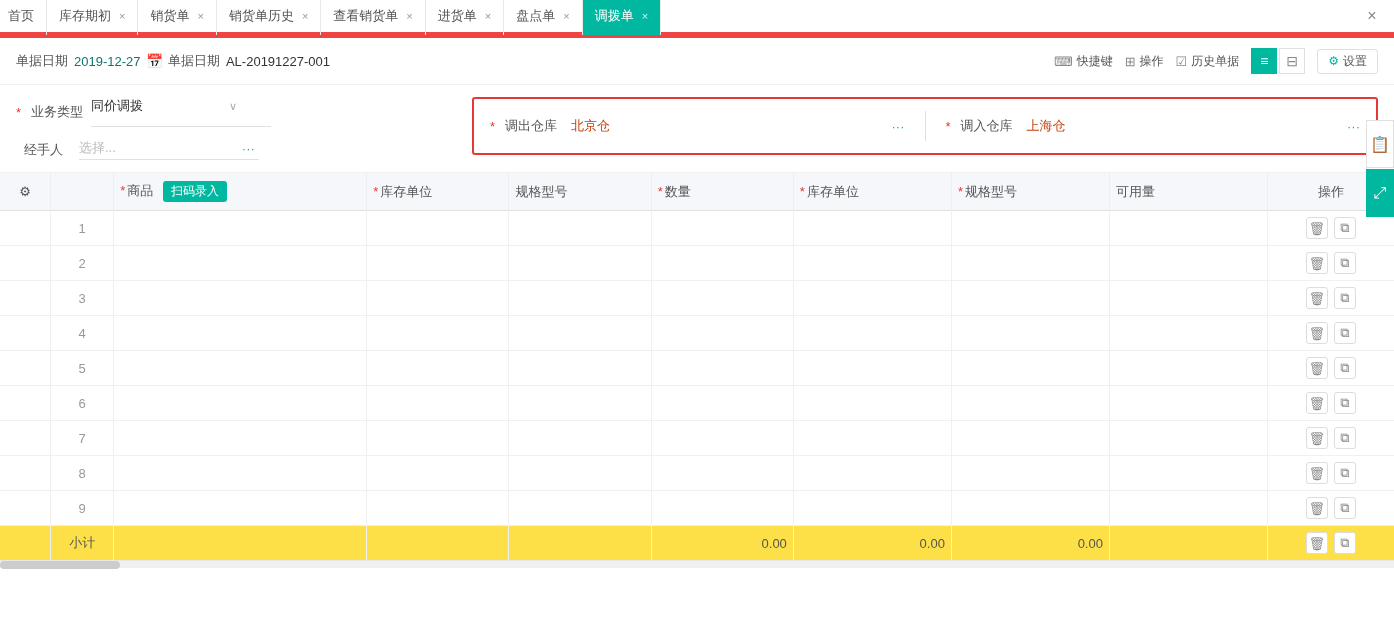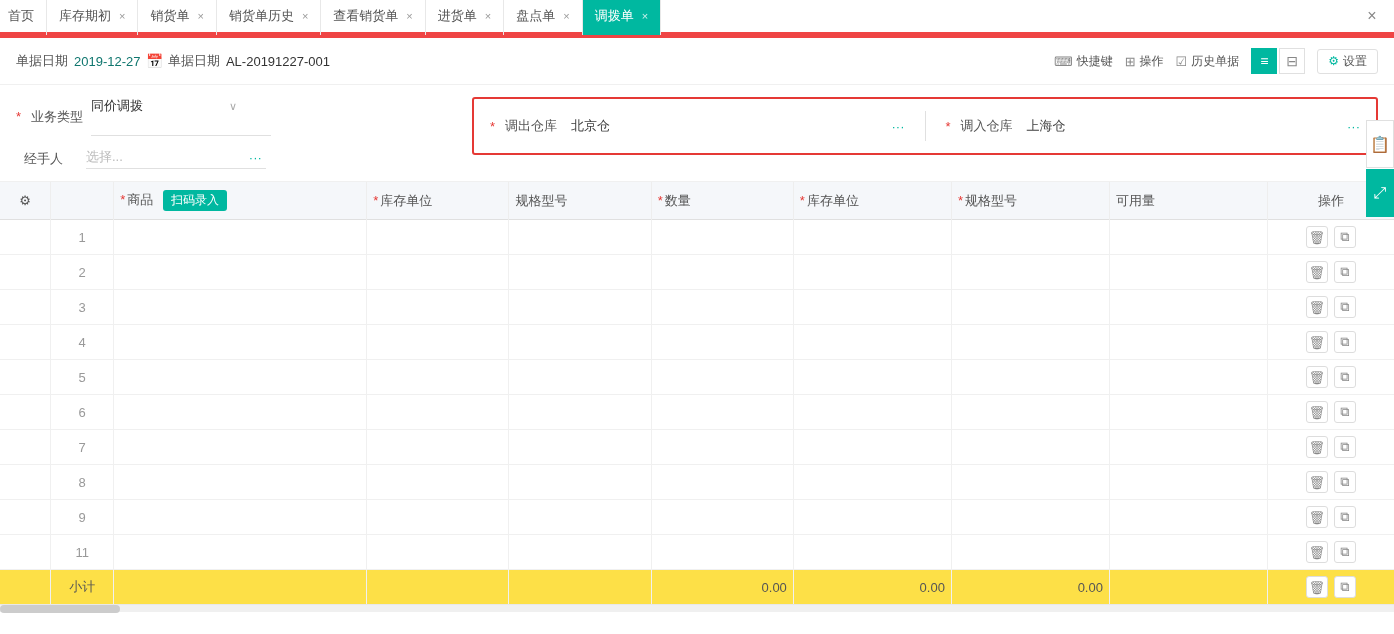--- a/index.html
+++ b/index.html
@@ -163,21 +163,21 @@
     }
     .form-select .select-value { color: #333; }
     .form-select .chevron { color: #aaa; font-size: 11px; }
     .form-ellipsis { color: #00b8a0; cursor: pointer; margin-left: 4px; }
     .warehouse-section {
       display: flex;
       align-items: center;
       flex: 1;
       gap: 8px;
     }
-    .warehouse-value { color: #404040; font-weight: 500; }
+    .warehouse-value { color: #c2410c; font-weight: 500; }
     .separator { width: 1px; background: #e0e0e0; height: 30px; margin: 0 20px; }
 
     
     .table-container {
       overflow-x: auto;
       overflow-y: auto;
     }
     table {
       width: 100%;
       border-collapse: collapse;
@@ -350,29 +350,29 @@
       </div>
     </div>
   </div>
 
   <div class="form-area">
     <div class="form-left">
 
       <div class="form-row">
         <span class="required-star">*</span>
         <span class="form-label">业务类型</span>
-        <div class="form-select" style="min-width:180px; border-bottom:1px solid #e0e0e0; padding-bottom:20px;">
+        <div class="form-select" style="min-width:180px; border-bottom:1px solid #e0e0e0; padding-bottom:11px;">
           <span class="select-value">同价调拨</span>
           <span class="chevron" style="margin-left:80px;">∨</span>
         </div>
       </div>
 
       <div class="form-row">
         <span class="form-label" style="margin-left:8px;">经手人</span>
-        <div style="display:flex;align-items:center;gap:6px;min-width:180px;border-bottom:1px solid #e0e0e0;padding-bottom:2px;margin-left:15px;">
+        <div style="display:flex;align-items:center;gap:6px;min-width:180px;border-bottom:1px solid #e0e0e0;padding-bottom:2px;margin-left:8px;">
           <span style="color:#bbb;cursor:pointer;">选择...</span>
           <span class="form-ellipsis" style="margin-left:120px;">···</span>
         </div>
       </div>
     </div>
 
     <div class="form-right">
       <div class="warehouse-section">
         <span class="required-star">*</span>
         <span class="form-label">调出仓库</span>
@@ -564,37 +564,20 @@
       <td></td>
       <td></td>
       <td></td>
       <td>
         <div class="op-cell">
           <div class="op-btn" title="删除">🗑</div>
           <div class="op-btn" title="复制">⧉</div>
         </div>
       </td>
     </tr>
-          <tr>
-      <td></td>
-      <td class="row-num">11</td>
-      <td></td>
-      <td></td>
-      <td></td>
-      <td></td>
-      <td></td>
-      <td></td>
-      <td></td>
-      <td>
-        <div class="op-cell">
-          <div class="op-btn" title="删除">🗑</div>
-          <div class="op-btn" title="复制">⧉</div>
-        </div>
-      </td>
-    </tr>
           <tr class="subtotal-row">
     <td></td>
     <td style="text-align:center;color:#555;">小计</td>
     <td></td>
     <td></td>
     <td></td>
     <td style="text-align:right;">0.00</td>
     <td style="text-align:right;">0.00</td>
     <td style="text-align:right;">0.00</td>
     <td></td>

